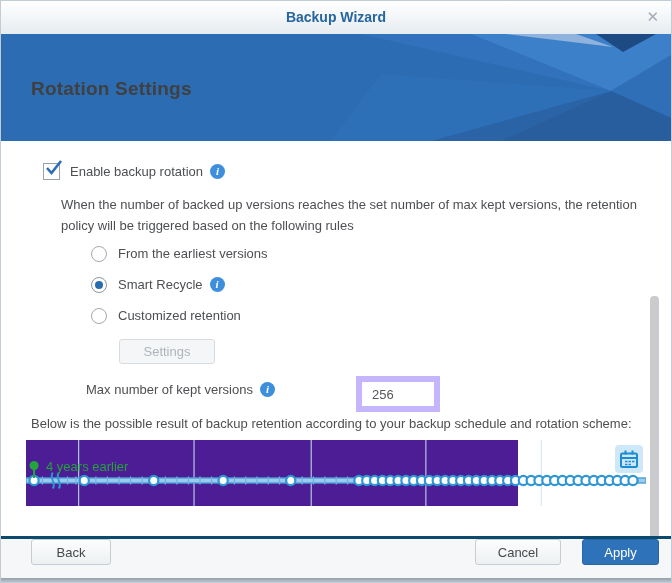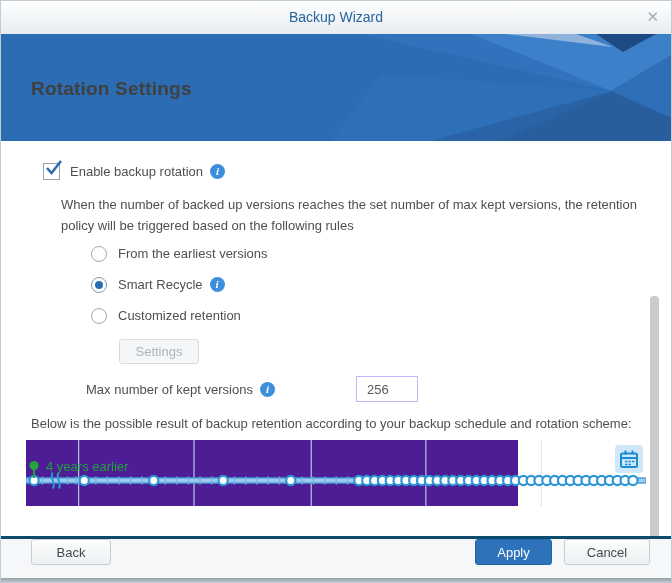--- a/index.html
+++ b/index.html
@@ -1,40 +1,40 @@
 <!DOCTYPE html>
 <html><head>
 <meta charset="utf-8">
 <style>
   html,body{margin:0;padding:0;background:#eef1f4;font-family:"Liberation Sans",sans-serif;}
   .window{position:relative;width:672px;height:583px;background:#ffffff;border:1px solid #c3ccd4;box-sizing:border-box;overflow:hidden;margin:0 auto;}
   
   .titlebar{position:absolute;top:0;left:0;right:0;height:33px;background:linear-gradient(180deg,#ffffff,#e7ecf0);}
-  .titlebar .title{position:absolute;left:0;right:0;top:8px;text-align:center;font-size:14px;font-weight:normal;color:#26669f;}
+  .titlebar .title{position:absolute;left:0;right:0;top:8px;text-align:center;font-size:14px;font-weight:bold;color:#26669f;}
   .titlebar .close{position:absolute;right:12px;top:7px;font-size:15px;color:#a4abb2;cursor:pointer;line-height:18px;}
   
   .header{position:absolute;top:33px;left:0;right:0;height:107px;overflow:hidden;}
   .header svg{position:absolute;top:0;left:0;}
   .header h1{position:absolute;left:30px;top:44px;margin:0;font-size:19px;font-weight:bold;color:#404040;letter-spacing:.2px;}
   
   .content{position:absolute;top:140px;left:0;right:0;height:395px;background:#fff;}
   .row-check{margin:22px 0 0 30px;display:flex;align-items:center;height:17px;padding-left:12px;}
   .checkbox{position:relative;width:15px;height:15px;background:#fff;border:1px solid #99a1a9;margin-right:10px;flex:0 0 auto;}
   .checkbox svg{position:absolute;left:1px;top:-5px;overflow:visible;}
   .lbl{font-size:13px;color:#4d4f52;}
   .info{display:inline-block;width:15px;height:15px;border-radius:50%;background:#3e8ede;color:#fff;font:italic bold 11px/15px "Liberation Serif",serif;text-align:center;margin-left:7px;vertical-align:-2px;cursor:pointer;}
   .desc{margin:14px 0 0 60px;width:585px;font-size:13px;line-height:21px;color:#4d4f52;}
   .radios{margin:10px 0 0 90px;}
   .radio-row{display:flex;height:16px;margin-bottom:15px;cursor:pointer;}
   .radio{position:relative;width:14px;height:14px;border:1px solid #a2aab2;border-radius:50%;background:#fff;margin-right:11px;flex:0 0 auto;}
   .radio.sel{border-color:#8b97a2;}
   .radio.sel::after{content:"";position:absolute;left:3px;top:3px;width:8px;height:8px;border-radius:50%;background:#2a6cb0;}
-  .btn-settings{display:block;margin:9px 0 0 118px;width:80px;height:25px;background:#f5f6f7;border:1px solid #d8dcdf;border-radius:3px;color:#aeb4ba;font-size:13px;font-family:"Liberation Sans",sans-serif;}
+  .btn-settings{display:block;margin:9px 0 0 118px;width:96px;height:25px;background:#f5f6f7;border:1px solid #d8dcdf;border-radius:3px;color:#aeb4ba;font-size:13px;font-family:"Liberation Sans",sans-serif;}
   .max-row{position:relative;margin:12px 0 0 85px;height:27px;display:flex;align-items:center;}
-  .max-row input{position:absolute;left:270px;top:0;width:50px;height:24px;border:1px solid #c4b5fd;font-size:13px;color:#55585c;padding:0 0 0 10px;font-family:"Liberation Sans",sans-serif;}
+  .max-row input{position:absolute;left:270px;top:0;width:50px;height:24px;border:6px solid #c4b5fd;font-size:13px;color:#55585c;padding:0 12px 0 10px;font-family:"Liberation Sans",sans-serif;}
   .result{margin:10px 0 0 30px;width:612px;font-size:13px;line-height:21px;color:#4d4f52;}
   
   .panel{position:relative;margin:6px 0 0 25px;width:492px;height:66px;background:#4c1d95;}
   .panel .annot{position:absolute;left:20px;top:19px;font-size:13px;color:#23a13c;}
   .cal-btn{position:absolute;left:589px;top:5px;width:28px;height:28px;background:#cfe8f9;border-radius:4px;cursor:pointer;}
   
   .scroll-thumb{position:absolute;left:649px;top:155px;width:9px;height:365px;background:#c9cbcc;border-radius:4px;cursor:pointer;}
   
   .footer{position:absolute;top:535px;left:0;right:0;height:42px;background:#f6f7f8;border-top:3px solid #0c4a6e;display:flex;align-items:flex-start;box-sizing:border-box;}
   .btn{height:26px;border-radius:3px;font-size:13px;font-family:"Liberation Sans",sans-serif;cursor:pointer;}
@@ -198,18 +198,18 @@
         </svg>
       </span>
     </div>
 
     <div class="scroll-thumb"></div>
   </div>
 
   <div class="footer">
     <button class="btn light btn-back">Back</button>
     <span class="spacer"></span>
+    <button class="btn light btn-cancel">Cancel</button>
     <button class="btn btn-apply">Apply</button>
-    <button class="btn light btn-cancel">Cancel</button>
   </div>
 
   <div class="bottom-edge"></div>
 </div>
 
 </body></html>

